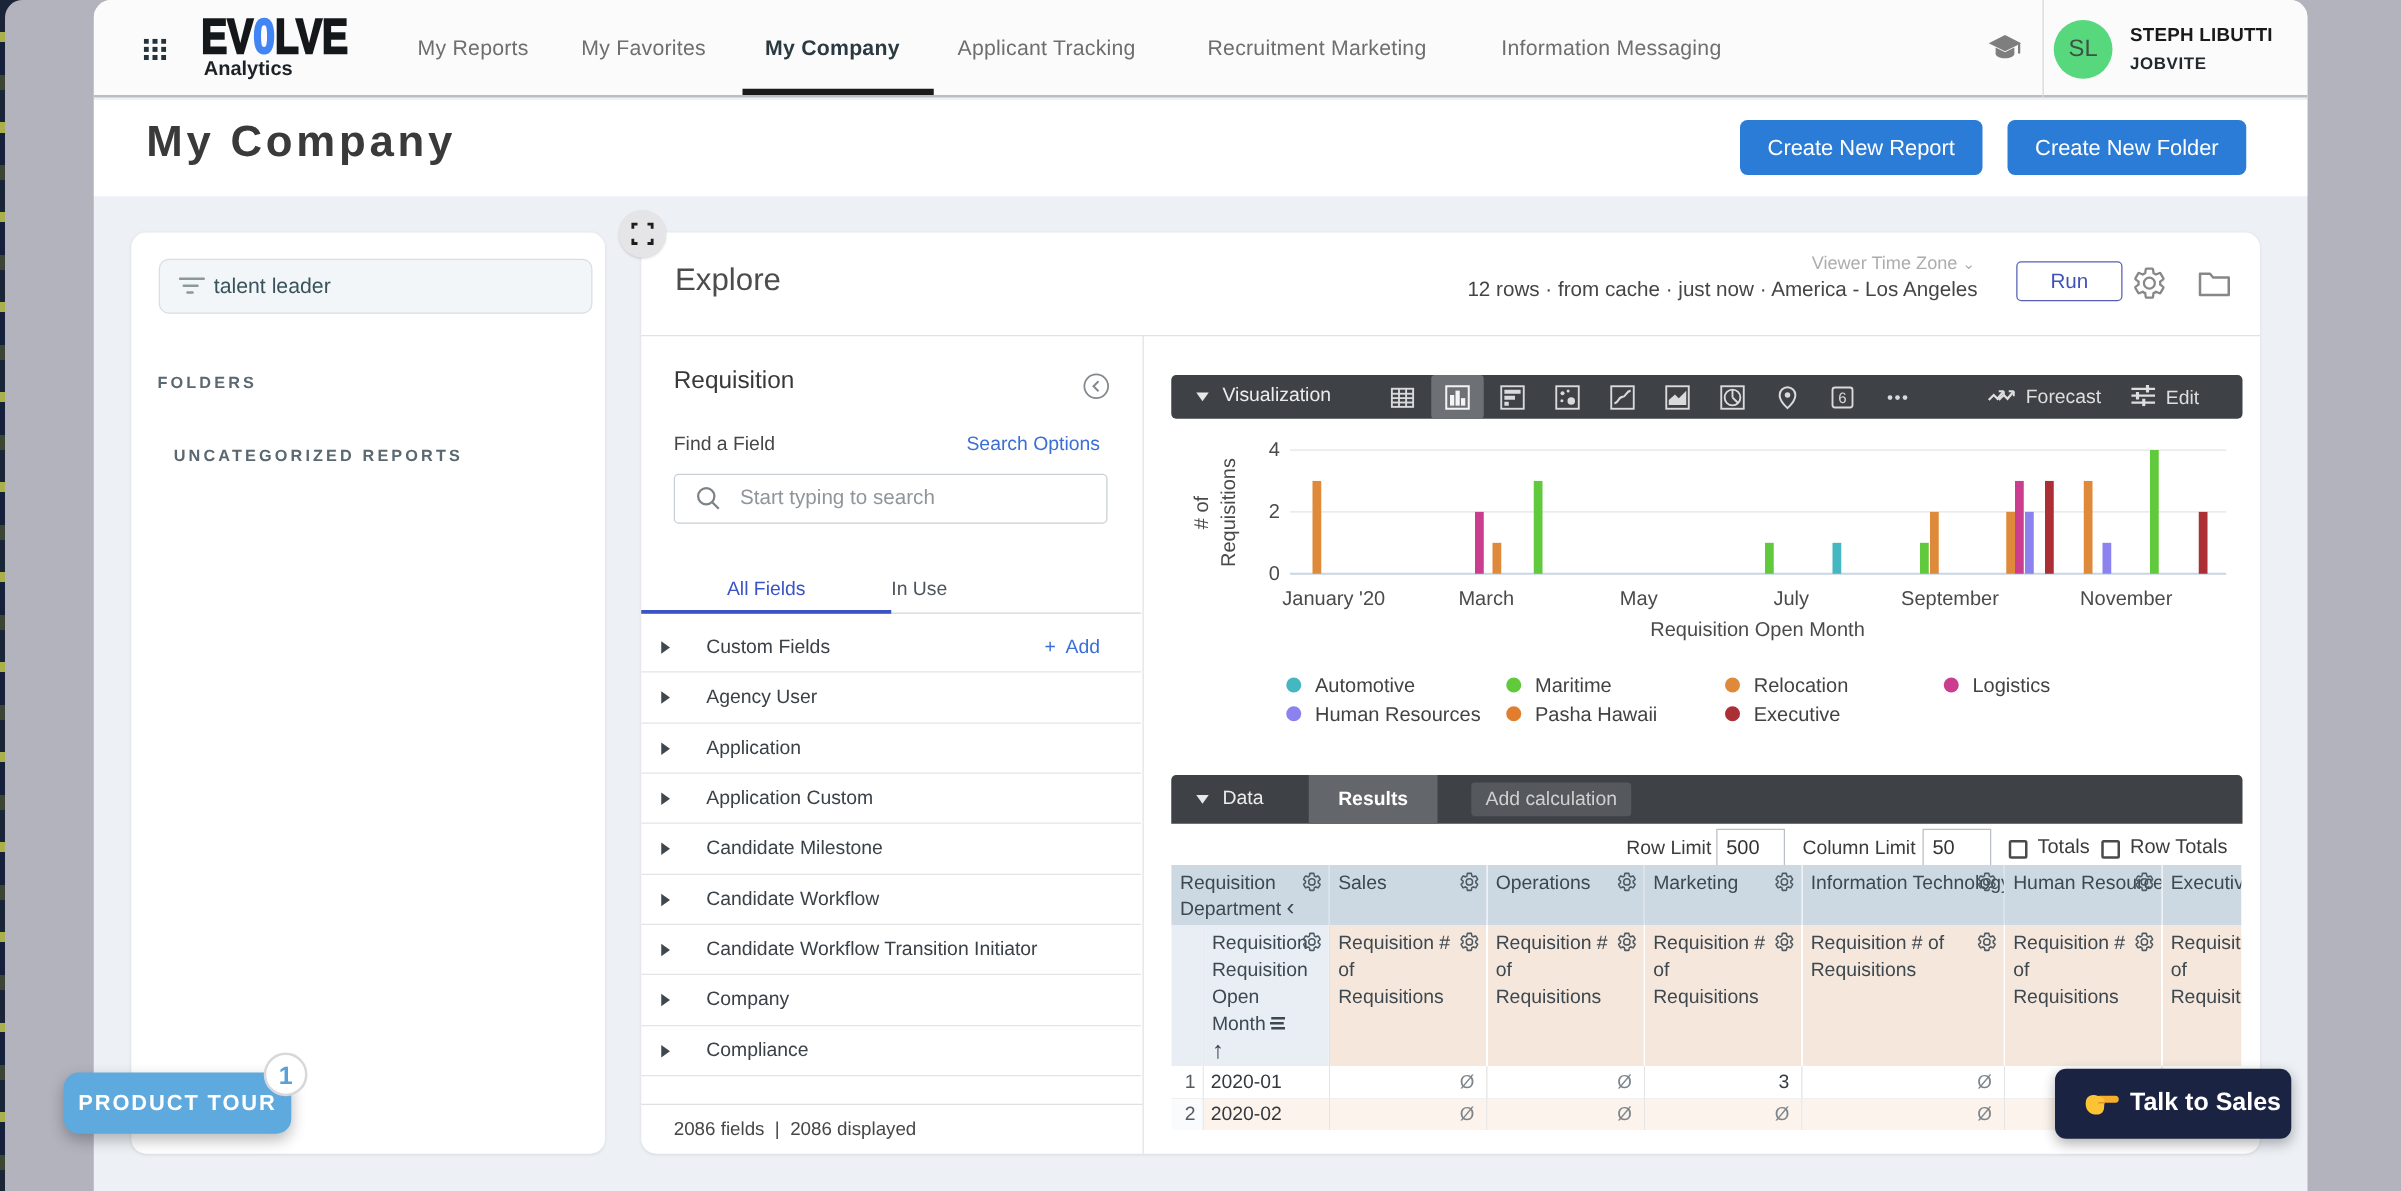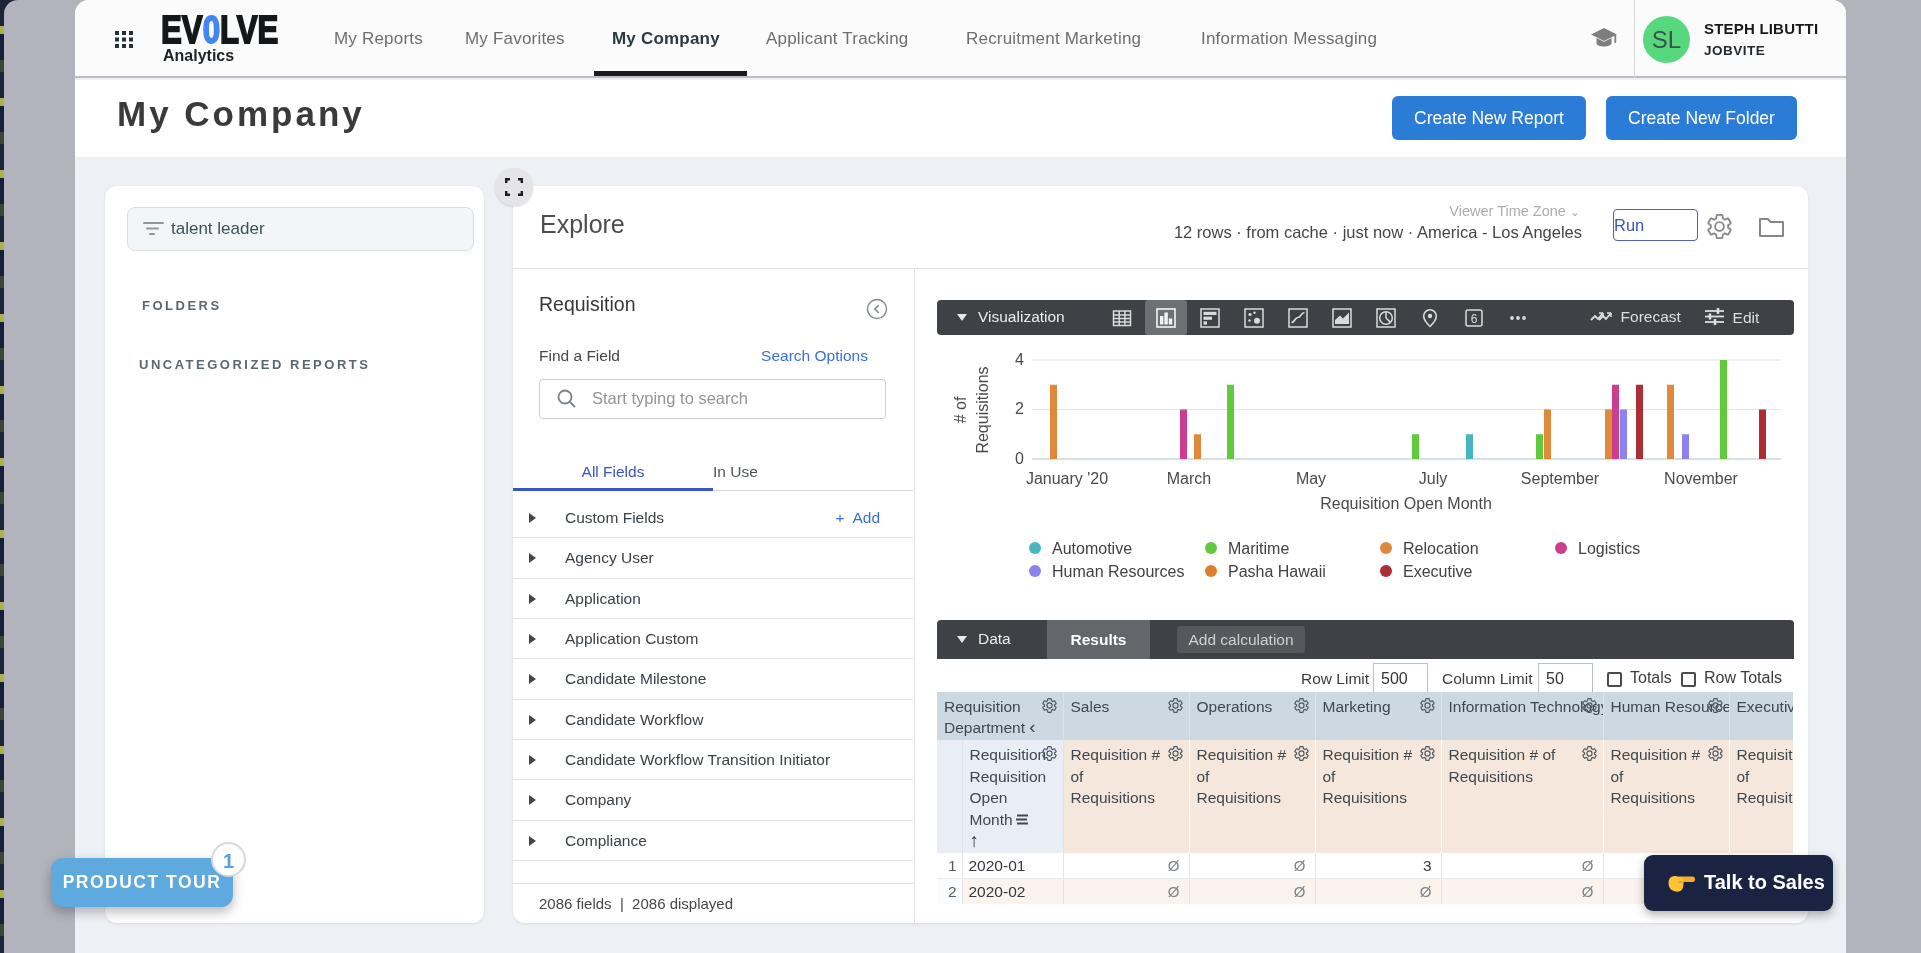--- a/index.html
+++ b/index.html
@@ -63,74 +63,74 @@
     <div class="navitem" style="left:891px;">Recruitment Marketing</div>
     <div class="navitem" style="left:1126px;">Information Messaging</div>
     <div class="abs" style="left:519px;top:71px;width:153px;height:5px;background:#1b1b1b;"></div>
     <svg class="abs" style="left:1515px;top:27px;" width="28" height="24" viewBox="0 0 28 24">
       <path d="M14 1 L27 7.5 L14 14 L1 7.5 Z" fill="#7e7e7e"></path>
       <path d="M6.5 11 v5 c0 2 3.4 3.6 7.5 3.6 s7.5-1.6 7.5-3.6 v-5 l-7.5 3.7 Z" fill="#7e7e7e"></path>
       <rect x="24.4" y="8" width="1.8" height="8" rx="0.9" fill="#7e7e7e"></rect>
     </svg>
     <div class="abs" style="left:1559px;top:0;width:1px;height:78px;background:#d8d8dc;"></div>
     <div class="abs" style="left:1568px;top:16px;width:47px;height:47px;border-radius:50%;background:#58d87d;"></div>
-    <div class="abs" style="left:1568px;top:16px;width:47px;height:47px;line-height:47px;text-align:center;font-size:24px;color:#3c5247;">SL</div>
+    <div class="abs" style="left:1568px;top:16px;width:47px;height:47px;line-height:47px;text-align:center;font-size:19px;color:#3c5247;">SL</div>
     <div class="abs" style="left:1629px;top:20px;font-size:15px;font-weight:bold;color:#191919;letter-spacing:.2px;">STEPH LIBUTTI</div>
     <div class="abs" style="left:1629px;top:43px;font-size:13.5px;font-weight:bold;color:#23282c;letter-spacing:.5px;">JOBVITE</div>
   </div>
 
   <div class="abs" style="left:0;top:80px;width:1771px;height:77px;background:#fff;"></div>
   <div class="abs" style="left:42px;top:94px;font-size:35px;font-weight:bold;color:#3a3a3a;letter-spacing:3px;">My Company</div>
   <div class="abs" style="left:1317px;top:96px;width:194px;height:44px;background:#2b7cd6;border-radius:6px;color:#fff;font-size:17.5px;font-weight:500;text-align:center;line-height:44px;">Create New Report</div>
   <div class="abs" style="left:1531px;top:96px;width:191px;height:44px;background:#2b7cd6;border-radius:6px;color:#fff;font-size:17.5px;font-weight:500;text-align:center;line-height:44px;">Create New Folder</div>
 
   <div class="card" style="left:30px;top:186px;width:379px;height:737px;">
     <div class="abs" style="left:22px;top:21px;width:347px;height:44px;background:#f2f6f9;border:1px solid #d9dee3;border-radius:8px;"></div>
     <svg class="abs" style="left:38px;top:35px;" width="21" height="15" viewBox="0 0 21 15">
       <g stroke="#8d979e" stroke-width="2" stroke-linecap="round">
         <line x1="1" y1="2" x2="20" y2="2"></line>
           <line x1="4" y1="7.5" x2="15" y2="7.5"></line>
           <line x1="7" y1="13" x2="11" y2="13"></line>
       </g>
     </svg>
     <div class="abs" style="left:66px;top:33px;font-size:17px;color:#39535b;">talent leader</div>
-    <div class="abs" style="left:21px;top:112px;font-size:13px;font-weight:bold;letter-spacing:2.5px;color:#5a6871;margin-left:16px;">FOLDERS</div>
+    <div class="abs" style="left:21px;top:112px;font-size:13px;font-weight:bold;letter-spacing:2.5px;color:#5a6871;">FOLDERS</div>
     <div class="abs" style="left:34px;top:171px;font-size:13px;font-weight:bold;letter-spacing:2.5px;color:#5a6871;">UNCATEGORIZED REPORTS</div>
   </div>
   <div class="abs" style="left:420px;top:168px;width:38px;height:38px;border-radius:50%;background:#e5e5e7;box-shadow:0 1px 2px rgba(0,0,0,.15);z-index:6;">
     <svg style="position:absolute;left:10px;top:10px;" width="18" height="18" viewBox="0 0 18 18">
         <g stroke="#1d1d1d" stroke-width="2.4" fill="none">
           <path d="M1.2 5 V1.2 H5"></path>
           <path d="M13 1.2 H16.8 V5"></path>
           <path d="M16.8 13 V16.8 H13"></path>
           <path d="M5 16.8 H1.2 V13"></path>
         </g>
       </svg>
   </div>
   <div class="card" style="left:438px;top:186px;width:1295px;height:737px;" <!--="" explore="" header="" --="">
     <div class="abs" style="left:27px;top:24px;font-size:25px;color:#4c4c4c;">Explore</div>
     <div class="abs" style="right:228px;top:17px;font-size:14.5px;color:#adadad;">Viewer Time Zone <span style="font-size:12px;">⌄</span></div>
     <div class="abs" style="right:226px;top:37px;font-size:16.5px;color:#454545;">12 rows · from cache · just now · America - Los Angeles</div>
-    <div class="abs" style="left:1100px;top:23px;width:85px;height:32px;border:1px solid #5560b4;border-radius:4px;background:#fff;color:#3d53ba;font-size:16.5px;text-align:left;line-height:31px;">Run</div>
+    <div class="abs" style="left:1100px;top:23px;width:85px;height:32px;border:1px solid #5560b4;border-radius:4px;background:#fff;color:#3d53ba;font-size:16.5px;text-align:center;line-height:31px;">Run</div>
     <svg class="abs" style="left:1192px;top:26px;" width="29" height="29" viewBox="0 0 24 24">
         <path fill="none" stroke="#878787" stroke-width="1.5" fill-rule="evenodd" d="M19.14 12.94c.04-.3.06-.61.06-.94 0-.32-.02-.64-.07-.94l2.03-1.58a.49.49 0 0 0 .12-.61l-1.92-3.32a.488.488 0 0 0-.59-.22l-2.39.96a7.03 7.03 0 0 0-1.62-.94l-.36-2.54a.484.484 0 0 0-.48-.41h-3.84c-.24 0-.43.17-.47.41l-.36 2.54c-.59.24-1.13.57-1.62.94l-2.39-.96a.484.484 0 0 0-.59.22L2.74 8.87c-.12.21-.08.47.12.61l2.03 1.58c-.05.3-.09.63-.09.94s.02.64.07.94l-2.03 1.58a.49.49 0 0 0-.12.61l1.92 3.32c.12.22.37.29.59.22l2.39-.96c.5.38 1.03.7 1.62.94l.36 2.54c.05.24.24.41.48.41h3.84c.24 0 .44-.17.47-.41l.36-2.54c.59-.24 1.13-.56 1.62-.94l2.39.96c.22.08.47 0 .59-.22l1.92-3.32c.12-.22.07-.47-.12-.61l-2.01-1.58zM12 15.6a3.6 3.6 0 1 1 0-7.2 3.6 3.6 0 0 1 0 7.2z"></path>
       </svg>
     <svg class="abs" style="left:1245px;top:30px;" width="27" height="22" viewBox="0 0 27 22">
         <path d="M2 3 h8 l2.5 3 H25 v14 H2 Z" fill="none" stroke="#878787" stroke-width="2" stroke-linejoin="round"></path>
       </svg>
     <div class="abs" style="left:0;top:82px;width:1295px;height:1px;background:#e2e2e2;"></div>
     <div class="abs" style="left:401px;top:82px;width:1px;height:655px;background:#e2e2e2;"></div>
 
     <div class="abs" style="left:26px;top:107px;font-size:19.5px;color:#383838;">Requisition</div>
     <svg class="abs" style="left:353px;top:112px;" width="22" height="22" viewBox="0 0 22 22">
         <circle cx="11" cy="11" r="9.5" fill="none" stroke="#82898f" stroke-width="1.4"></circle>
         <path d="M12.8 7 L8.8 11 L12.8 15" fill="none" stroke="#82898f" stroke-width="1.6"></path>
       </svg>
     <div class="abs" style="left:26px;top:161px;font-size:15.5px;color:#474747;">Find a Field</div>
-    <div class="abs" style="left:236px;top:161px;width:131px;text-align:center;font-size:15.5px;color:#3b6fd6;">Search Options</div>
+    <div class="abs" style="left:236px;top:161px;width:131px;text-align:right;font-size:15.5px;color:#3b6fd6;">Search Options</div>
     <div class="abs" style="left:26px;top:193px;width:347px;height:40px;border:1px solid #c9cfd4;border-radius:4px;background:#fff;"></div>
     <svg class="abs" style="left:43px;top:202px;" width="22" height="22" viewBox="0 0 22 22">
         <circle cx="9" cy="9" r="6.5" fill="none" stroke="#7b8288" stroke-width="1.8"></circle>
         <line x1="13.8" y1="13.8" x2="19" y2="19" stroke="#7b8288" stroke-width="1.8"></line>
       </svg>
     <div class="abs" style="left:79px;top:203px;font-size:16.5px;color:#8f959a;">Start typing to search</div>
     <div class="abs" style="left:0;top:277px;width:200px;text-align:center;font-size:15.5px;color:#3a53c5;">All Fields</div>
     <div class="abs" style="left:200px;top:277px;width:200px;font-size:15.5px;color:#4e555b;">In Use</div>
     <div class="abs" style="left:0;top:304px;width:400px;height:1px;background:#d6d6d6;"></div>
     <div class="abs" style="left:0;top:302px;width:200px;height:3px;background:#3a53c5;"></div>

